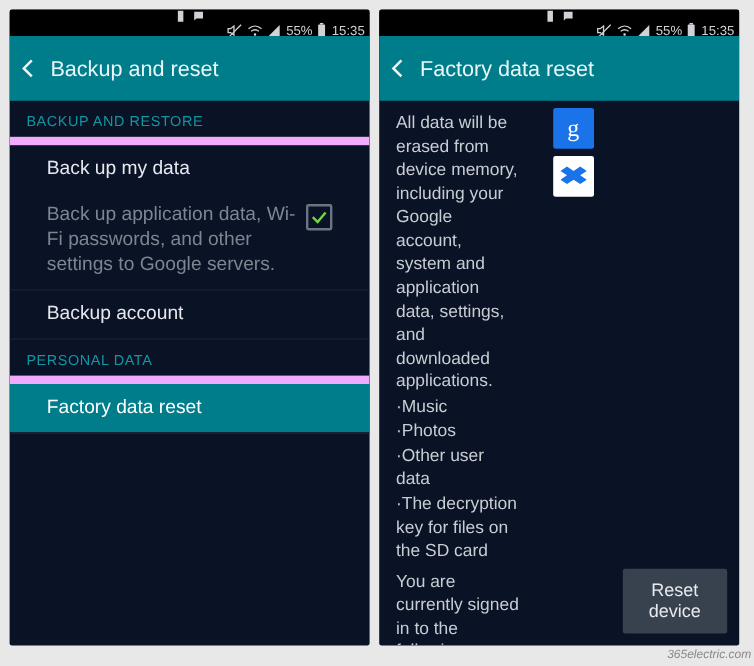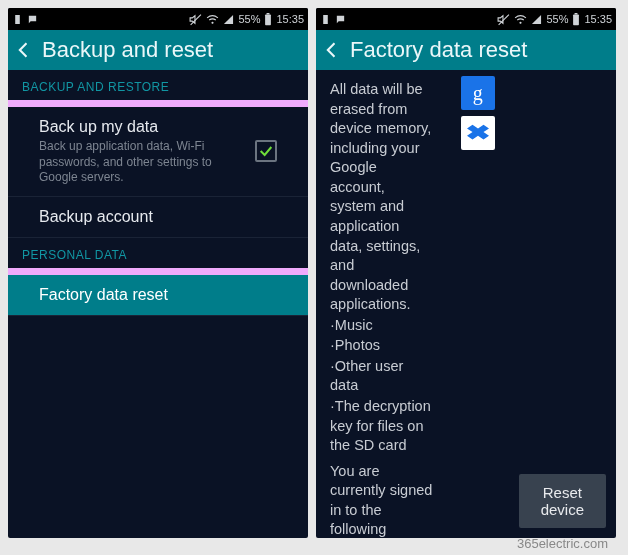--- a/index.html
+++ b/index.html
@@ -24,52 +24,53 @@
     font-size: 14px;
   }
   .statusbar {
     height: 22px;
     background: #000;
     display: flex;
     align-items: center;
     padding: 0 4px;
     color: #cfd3d7;
     font-size: 11px;
+    flex-direction: column;
   }
   .statusbar-left { display: flex; gap: 4px; align-items: center; }
   .statusbar-right { margin-left: auto; display: flex; gap: 4px; align-items: center; }
   .status-icon { display: inline-flex; align-items: center; }
   .titlebar {
-    height: 40px;
+    height: 54px;
     background: #007d8a;
     display: flex;
     align-items: center;
     padding: 0 6px;
     color: #eaf7f9;
-    font-size: 22px;
+    font-size: 18px;
     font-weight: 400;
   }
   .titlebar .back { margin-right: 8px; display:inline-flex; }
   .content { flex: 1; overflow: hidden; }
   .section-header {
     color: #1196a3;
     font-size: 12px;
     letter-spacing: 0.5px;
     padding: 10px 14px 6px 14px;
     border-bottom: 7px solid #f0abfc;
   }
   .row {
     padding: 10px 31px;
     border-bottom: 1px solid #1a2336;
     display: flex;
     align-items: center;
   }
   .row .text { flex: 1; }
   .row .primary { color: #e6e9ee; font-size: 16px; line-height: 1.25; }
-  .row .secondary { color: #7d8591; font-size: 12px; line-height: 1.3; margin-top: 2px; }
+  .row .secondary { color: #7d8591; font-size: 16px; line-height: 1.3; margin-top: 18px; }
   .row.selected { background: #007d8a; }
   .row.selected .primary { color: #ffffff; }
   .checkbox {
     width: 22px; height: 22px;
     border: 2px solid #6b7480;
     border-radius: 2px;
     display: inline-flex; align-items: center; justify-content: center;
     margin-left: 8px;
   }
   .checkbox svg { width: 16px; height: 16px; }
@@ -98,24 +99,25 @@
   .button-bar button {
     background: #38424f;
     color: #e8eaed;
     border: none;
     padding: 10px 22px;
     font-size: 15px;
     border-radius: 2px;
   }
   .watermark {
     position: absolute;
-    right: 20px;
+    right: 2px;
     bottom: 4px;
-    font-size: 13px;
+    font-size: 10px;
     color: #888;
+    font-style: italic;
   }
 </style>
 </head>
 <body>
 
 <div class="phone">
   <div class="statusbar">
     <div class="statusbar-left">
       <span class="status-icon">
           <svg width="11" height="11" viewBox="0 0 24 24" fill="#cfd3d7">

